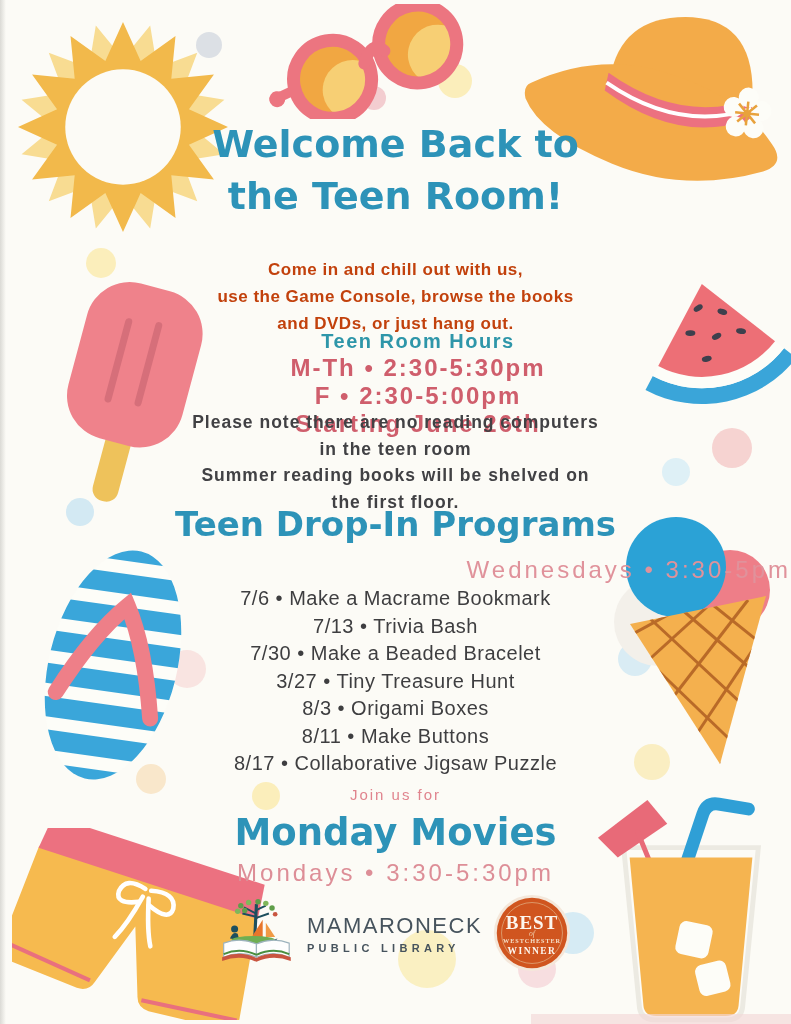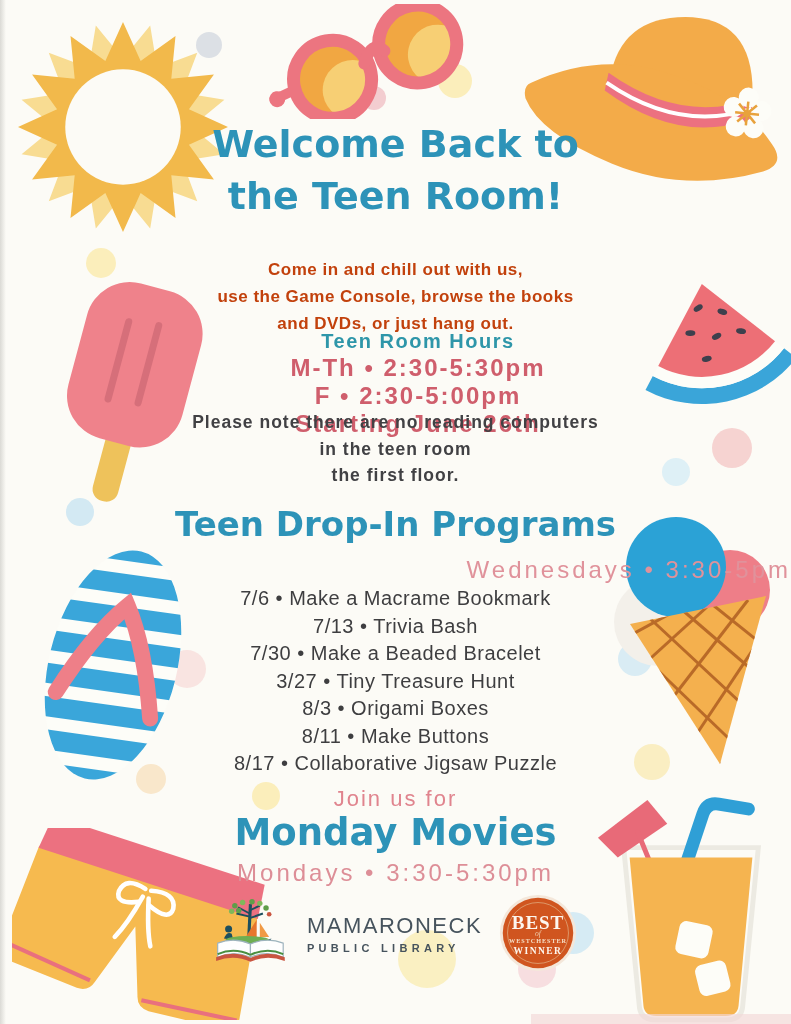--- a/index.html
+++ b/index.html
@@ -11,25 +11,25 @@
 
   .headline{top:118px;color:#2d93b8;font-family:"DejaVu Sans",sans-serif;font-weight:700;font-size:38px;line-height:52px;}
   .intro{top:256px;color:#c2410c;font-weight:700;font-size:17px;line-height:27px;letter-spacing:0.5px;}
   .hours{top:328px;padding-left:45px;}
   .hours-heading{color:#2e96a9;font-weight:700;font-size:20px;letter-spacing:1.5px;line-height:26px;}
   .hours-line{color:#cf5e6c;font-weight:700;font-size:24px;letter-spacing:2px;line-height:28px;}
   .notes{top:409px;color:#414144;font-weight:600;font-size:17.5px;line-height:26.5px;letter-spacing:1px;}
   .prog-heading{top:502px;color:#2d93b8;font-family:"DejaVu Sans",sans-serif;font-weight:700;font-size:34px;line-height:44px;}
   .prog-schedule{top:556px;color:#e0929b;font-weight:500;font-size:24px;letter-spacing:3px;text-align:right;}
   .prog-list{top:585px;color:#3e3e40;font-weight:500;font-size:20px;line-height:27.5px;letter-spacing:0.5px;}
-  .movies-intro{top:786px;color:#e0848e;font-weight:500;font-size:22px;letter-spacing:2px;}
+  .movies-intro{top:786px;color:#e0848e;font-weight:500;font-size:15px;letter-spacing:2px;}
   .movies-heading{top:809px;color:#2d93b8;font-family:"DejaVu Sans",sans-serif;font-weight:700;font-size:37px;line-height:48px;}
   .movies-schedule{top:859px;color:#dd8e97;font-weight:500;font-size:24px;letter-spacing:3px;}
 
-  .footer{position:absolute;top:893px;left:0;right:0;display:flex;justify-content:center;align-items:center;gap:16px;z-index:2;}
+  .footer{position:absolute;top:893px;left:0;right:0;display:flex;justify-content:center;align-items:center;gap:10px;z-index:2;}
   .lib-text{text-align:left;}
   .lib-name{color:#46535d;font-size:22px;font-weight:500;letter-spacing:1.5px;}
   .lib-sub{color:#46535d;font-size:11px;font-weight:700;letter-spacing:4.3px;margin-top:3px;}
 
   .edge-left{position:absolute;left:0;top:0;width:6px;height:1024px;background:linear-gradient(90deg,rgba(120,120,115,0.25),rgba(120,120,115,0));z-index:3;}
   .edge-bottom{position:absolute;right:0;bottom:0;width:260px;height:10px;background:#f3d7d7;opacity:0.65;z-index:3;}
 </style>
 </head>
 <body>
 
@@ -209,20 +209,21 @@
   <div class="txt hours">
     <div class="hours-heading">Teen Room Hours</div>
     <div class="hours-line">M-Th • 2:30-5:30pm</div>
     <div class="hours-line">F • 2:30-5:00pm</div>
     <div class="hours-line">Starting June 26th</div>
   </div>
 
   <div class="txt notes">
     <div>Please note there are no reading computers</div>
     <div>in the teen room</div>
+    <div>Summer reading books will be shelved on</div>
     <div>the first floor.</div>
   </div>
 
   <div class="txt prog-heading">Teen Drop-In Programs</div>
   <div class="txt prog-schedule">Wednesdays • 3:30-5pm</div>
   <div class="txt prog-list">
     <div>7/6 • Make a Macrame Bookmark</div>
     <div>7/13 • Trivia Bash</div>
     <div>7/30 • Make a Beaded Bracelet</div>
     <div>3/27 • Tiny Treasure Hunt</div>

